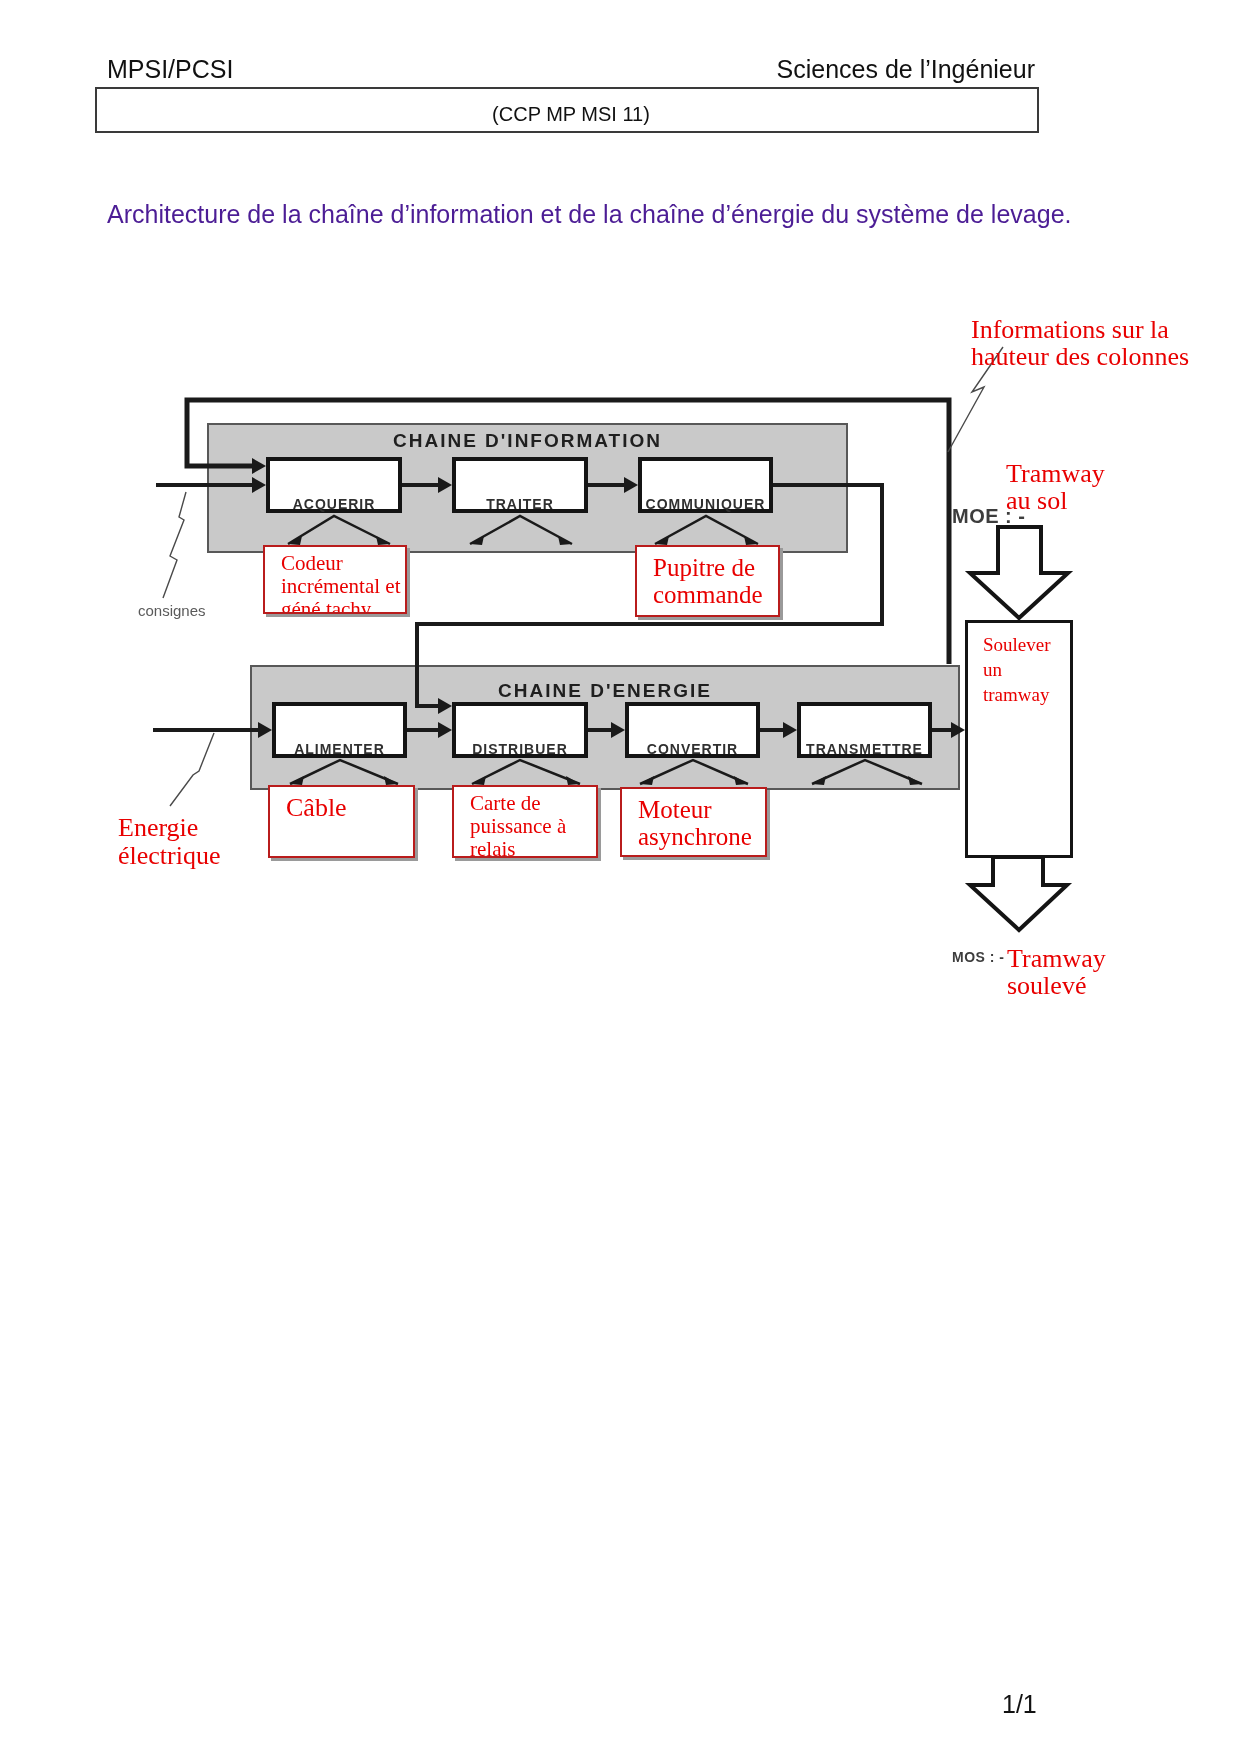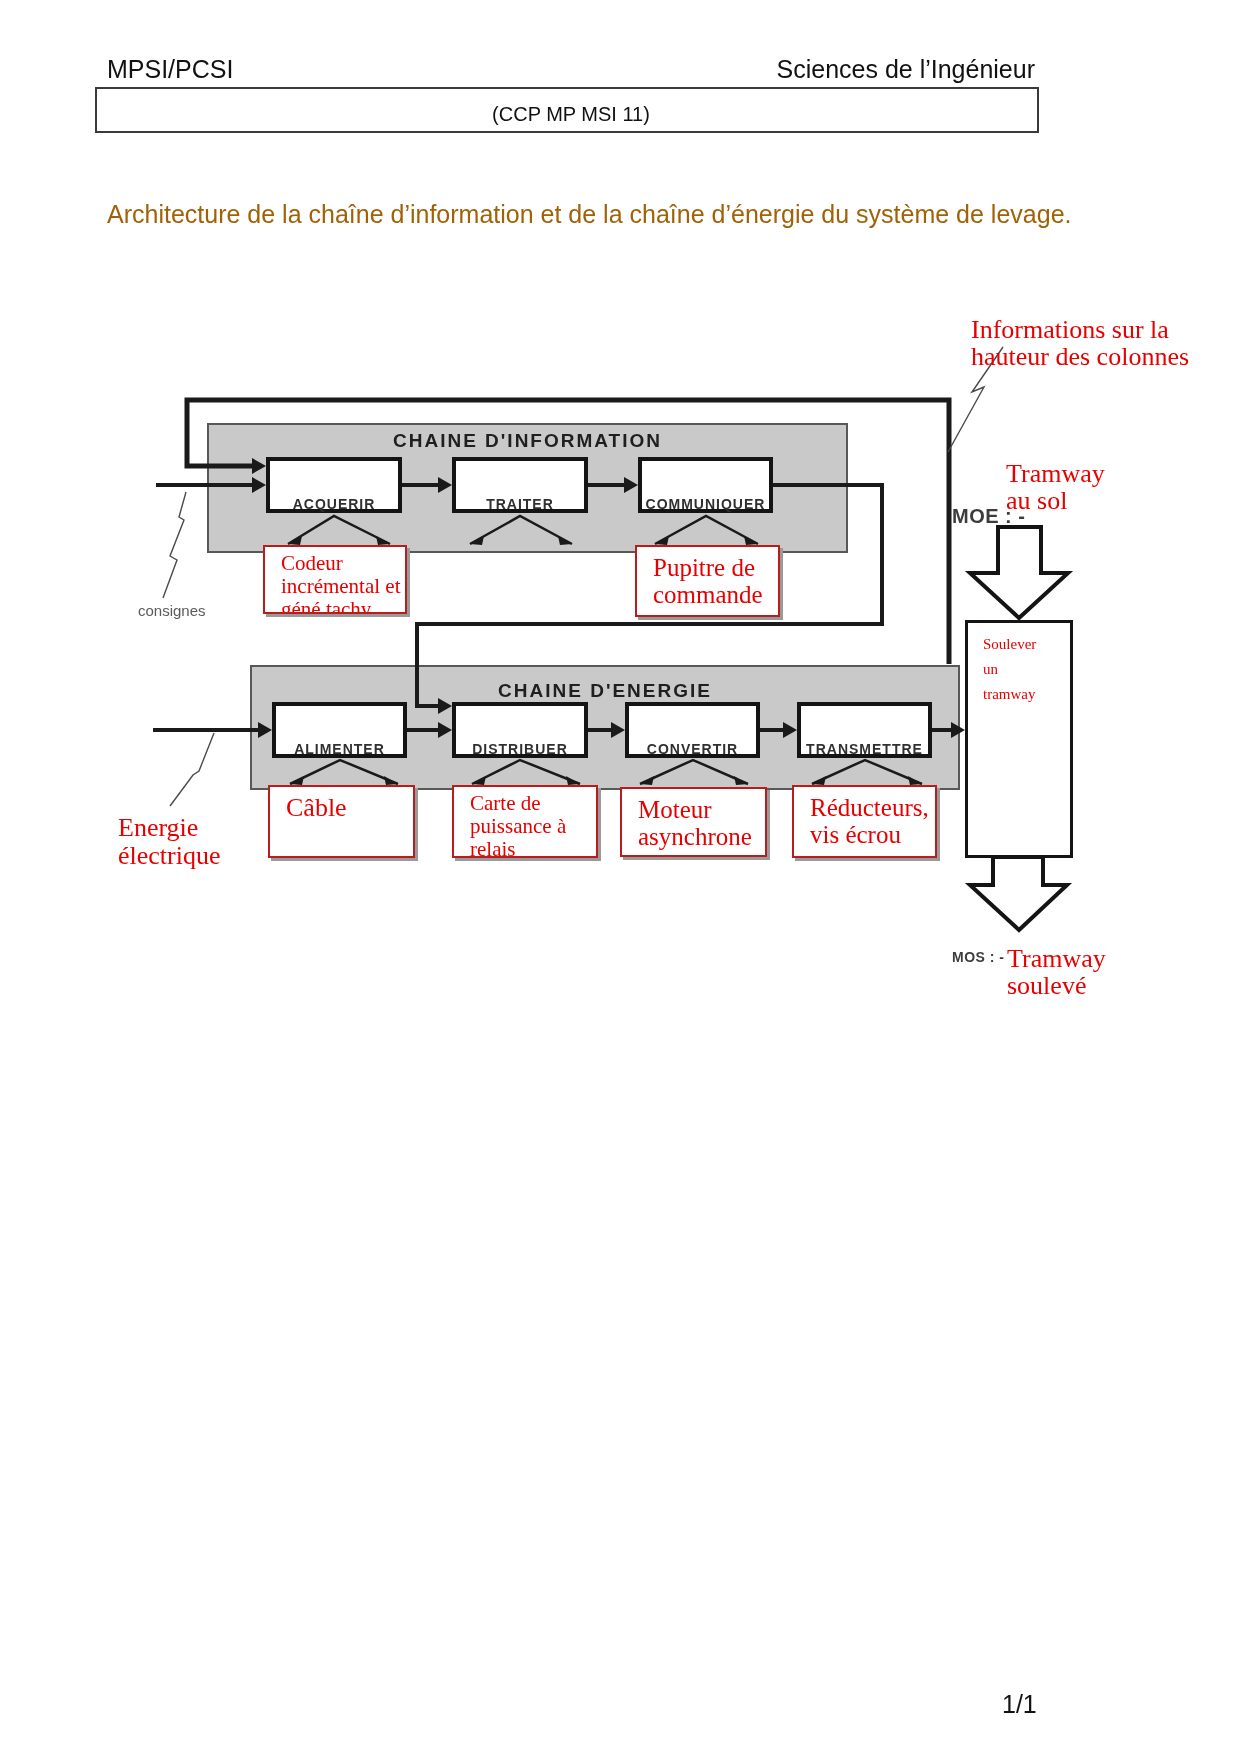--- a/index.html
+++ b/index.html
@@ -13,21 +13,21 @@
   
   .hdr{top:55px;font-size:25px;color:#111;z-index:5;}
   #hdr-left{left:107px;}
   #hdr-right{left:753px;width:282px;text-align:right;}
   
   #title-bar{left:95px;top:87px;width:940px;height:42px;border:2px solid #3a3a3a;
     display:flex;align-items:center;justify-content:center;z-index:5;background:#fff;}
   #title-main{font-size:33px;color:#111;}
   #title-ref{font-size:20px;color:#111;margin-left:8px;padding-top:8px;}
   
-  #intro{left:107px;top:200px;font-size:25px;color:#a16207;z-index:5;}
+  #intro{left:107px;top:200px;font-size:25px;color:#4c1d95;z-index:5;}
   
   .chain-box{background:var(--gray,#c9c9c9);border:2px solid #585858;box-sizing:border-box;z-index:1;
     text-align:center;}
   #info-chain-box{left:207px;top:423px;width:641px;height:130px;}
   #energy-chain-box{left:250px;top:665px;width:710px;height:125px;}
   .chain-title{font-weight:bold;font-size:19px;letter-spacing:2px;color:#1f1f1f;}
   #info-chain-title{padding-top:5px;}
   #energy-chain-title{padding-top:13px;}
   
   #wires{left:0;top:0;z-index:2;pointer-events:none;}
@@ -61,21 +61,21 @@
   #co-api{left:447px;top:545px;width:143px;height:72px;}
   #co-pupitre{left:635px;top:545px;width:145px;height:72px;}
   #co-cable{left:268px;top:785px;width:147px;height:73px;}
   #co-carte{left:452px;top:785px;width:146px;height:73px;}
   #co-moteur{left:620px;top:787px;width:147px;height:70px;}
   #co-reducteurs{left:792px;top:785px;width:145px;height:73px;}
   
   #task-box{left:965px;top:620px;width:108px;height:238px;background:#fff;
     border:3px solid #141414;box-sizing:border-box;z-index:4;}
   #task-box .txt{padding:9px 2px 0 15px;font-family:"Liberation Serif", serif;
-    color:var(--red,#e80000);font-size:15px;line-height:25px;}
+    color:var(--red,#e80000);font-size:19px;line-height:25px;}
   
   .redlbl{font-family:"Liberation Serif", serif;color:var(--red,#e80000);z-index:5;}
   #lbl-feedback{left:971px;top:316px;width:250px;font-size:26px;line-height:27px;}
   #lbl-tram-sol{left:1006px;top:460px;font-size:26px;line-height:27px;}
   #lbl-tram-souleve{left:1007px;top:945px;font-size:26px;line-height:27px;}
   #lbl-energie{left:118px;top:814px;font-size:26px;line-height:28px;}
   
   #lbl-moe{left:952px;top:505px;font-size:20px;font-weight:bold;color:#3d3d3d;letter-spacing:.5px;z-index:5;}
   #lbl-mos{left:952px;top:949px;font-size:14px;font-weight:bold;color:#3d3d3d;letter-spacing:.5px;z-index:5;}
   #lbl-consignes{left:138px;top:602px;font-size:15px;color:#5a5a5a;z-index:5;}
@@ -208,24 +208,20 @@
   </div>
   <div class="abs callout t21" id="co-carte">
     <div class="txt pre">Carte de
 puissance à
 relais</div>
   </div>
   <div class="abs callout t25" id="co-moteur">
     <div class="txt pre">Moteur
 asynchrone</div>
   </div>
-  <div class="abs callout t25" id="co-reducteurs">
-    <div class="txt pre">Réducteurs,
-vis écrou</div>
-  </div>
 
   <div class="abs" id="task-box">
     <div class="txt pre">Soulever
 un
 tramway</div>
   </div>
 
   <div class="abs redlbl pre" id="lbl-feedback">Informations sur la
 hauteur des colonnes</div>
   <div class="abs redlbl pre" id="lbl-tram-sol">Tramway

